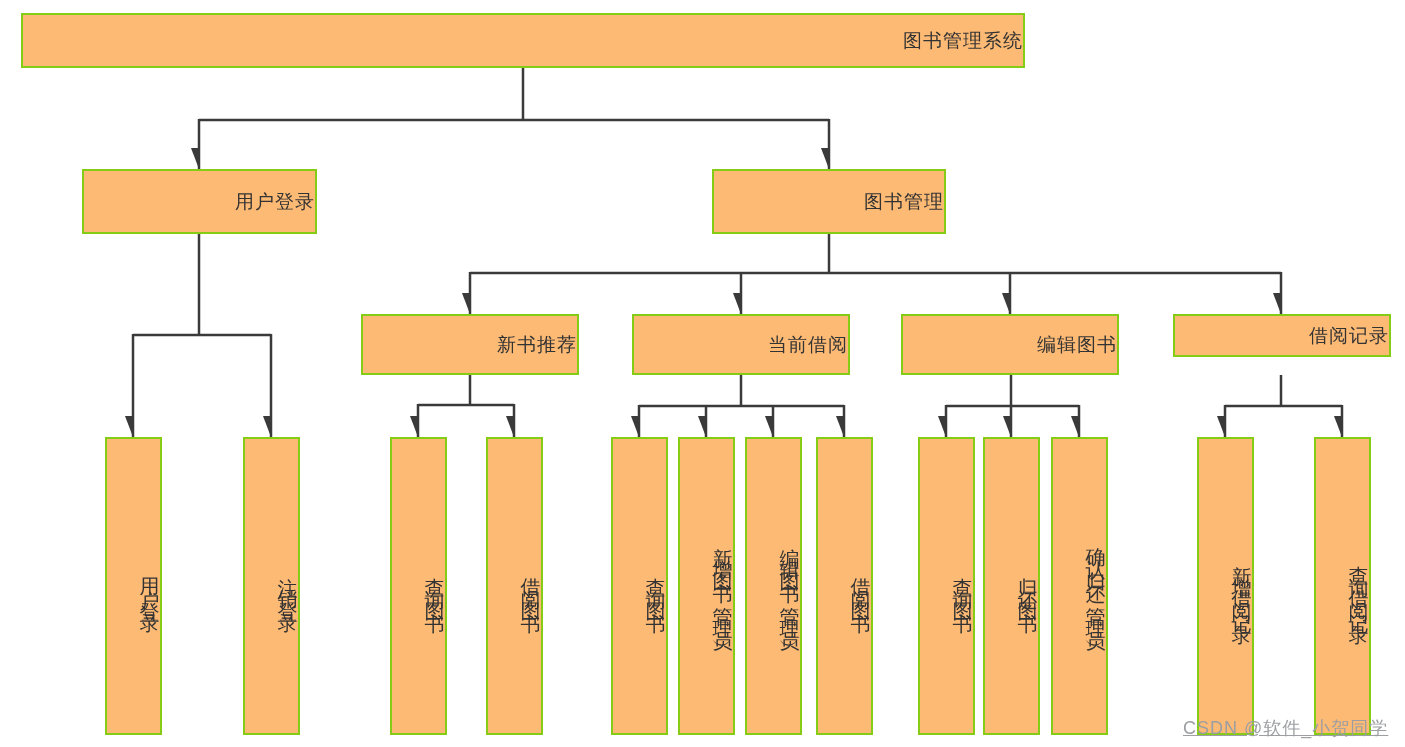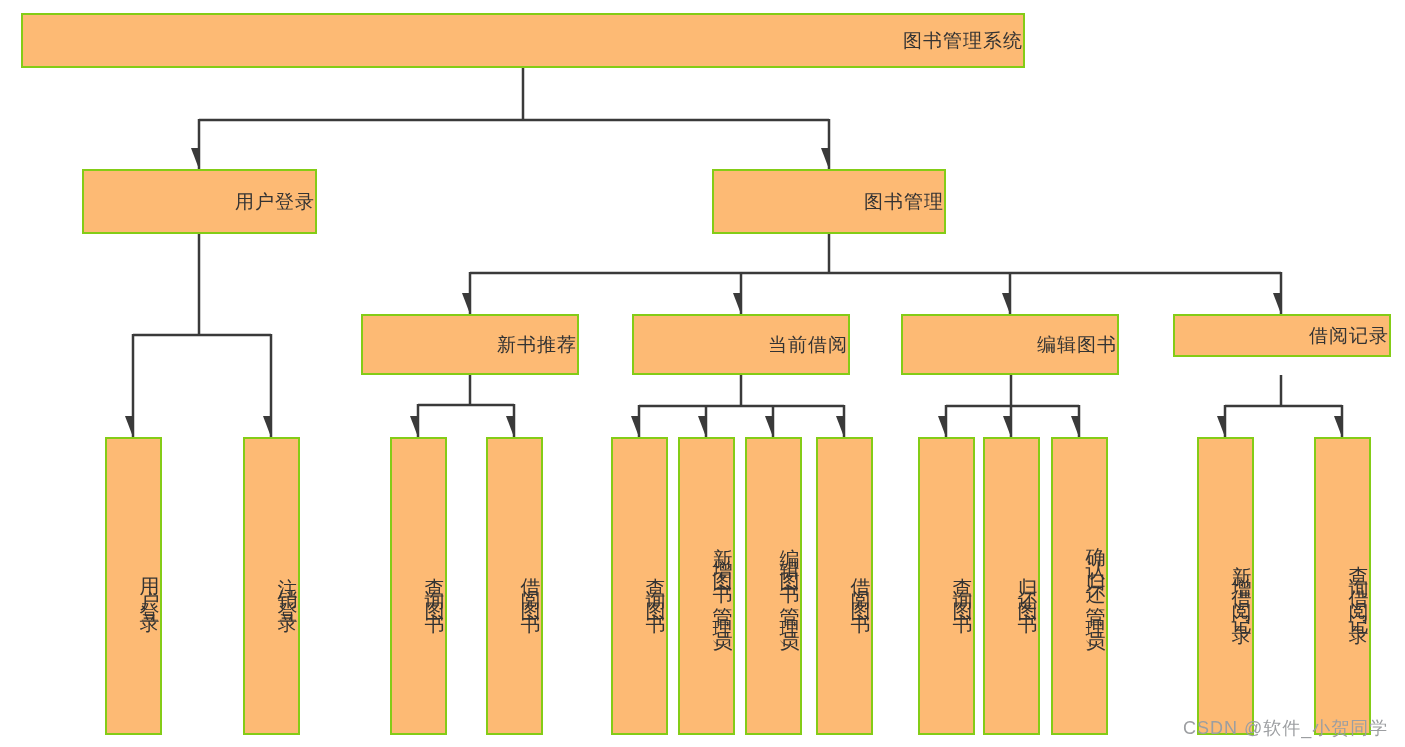--- a/index.html
+++ b/index.html
@@ -58,20 +58,21 @@
   .leaf-13 { left: 1314px; }
   .watermark {
     position: absolute;
     left: 1183px;
     top: 716px;
     font-size: 18px;
     color: #9c9ea1;
     letter-spacing: 1px;
     z-index: 3;
     white-space: nowrap;
+    text-decoration: underline;
   }
 </style>
 </head>
 <body>
 
 <div class="canvas">
 
   <svg class="connectors" viewBox="0 0 1405 747" xmlns="http://www.w3.org/2000/svg">
     <defs>
       <marker id="arr" markerUnits="userSpaceOnUse" markerWidth="18" markerHeight="22" refX="21" refY="0" orient="auto">

